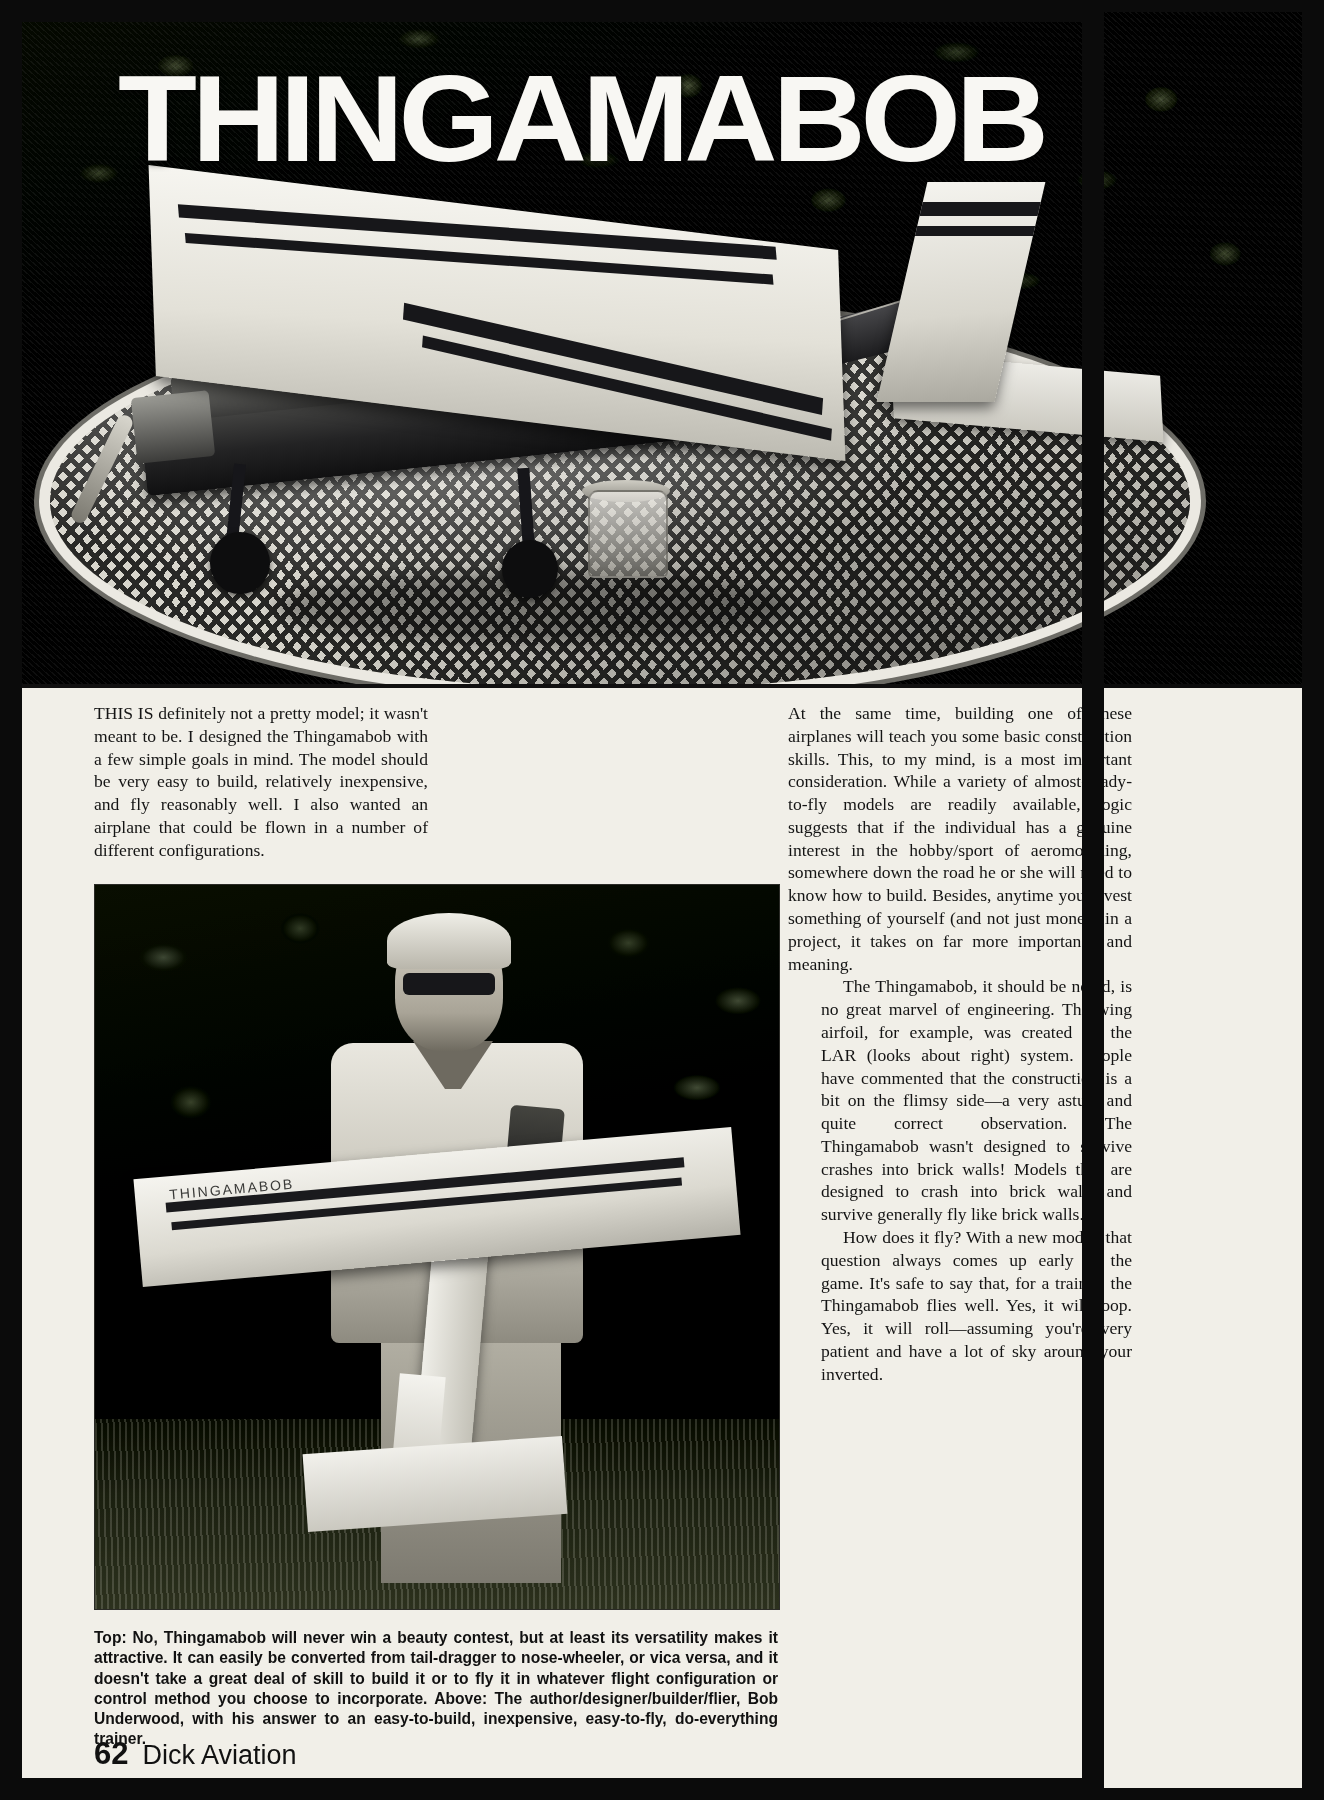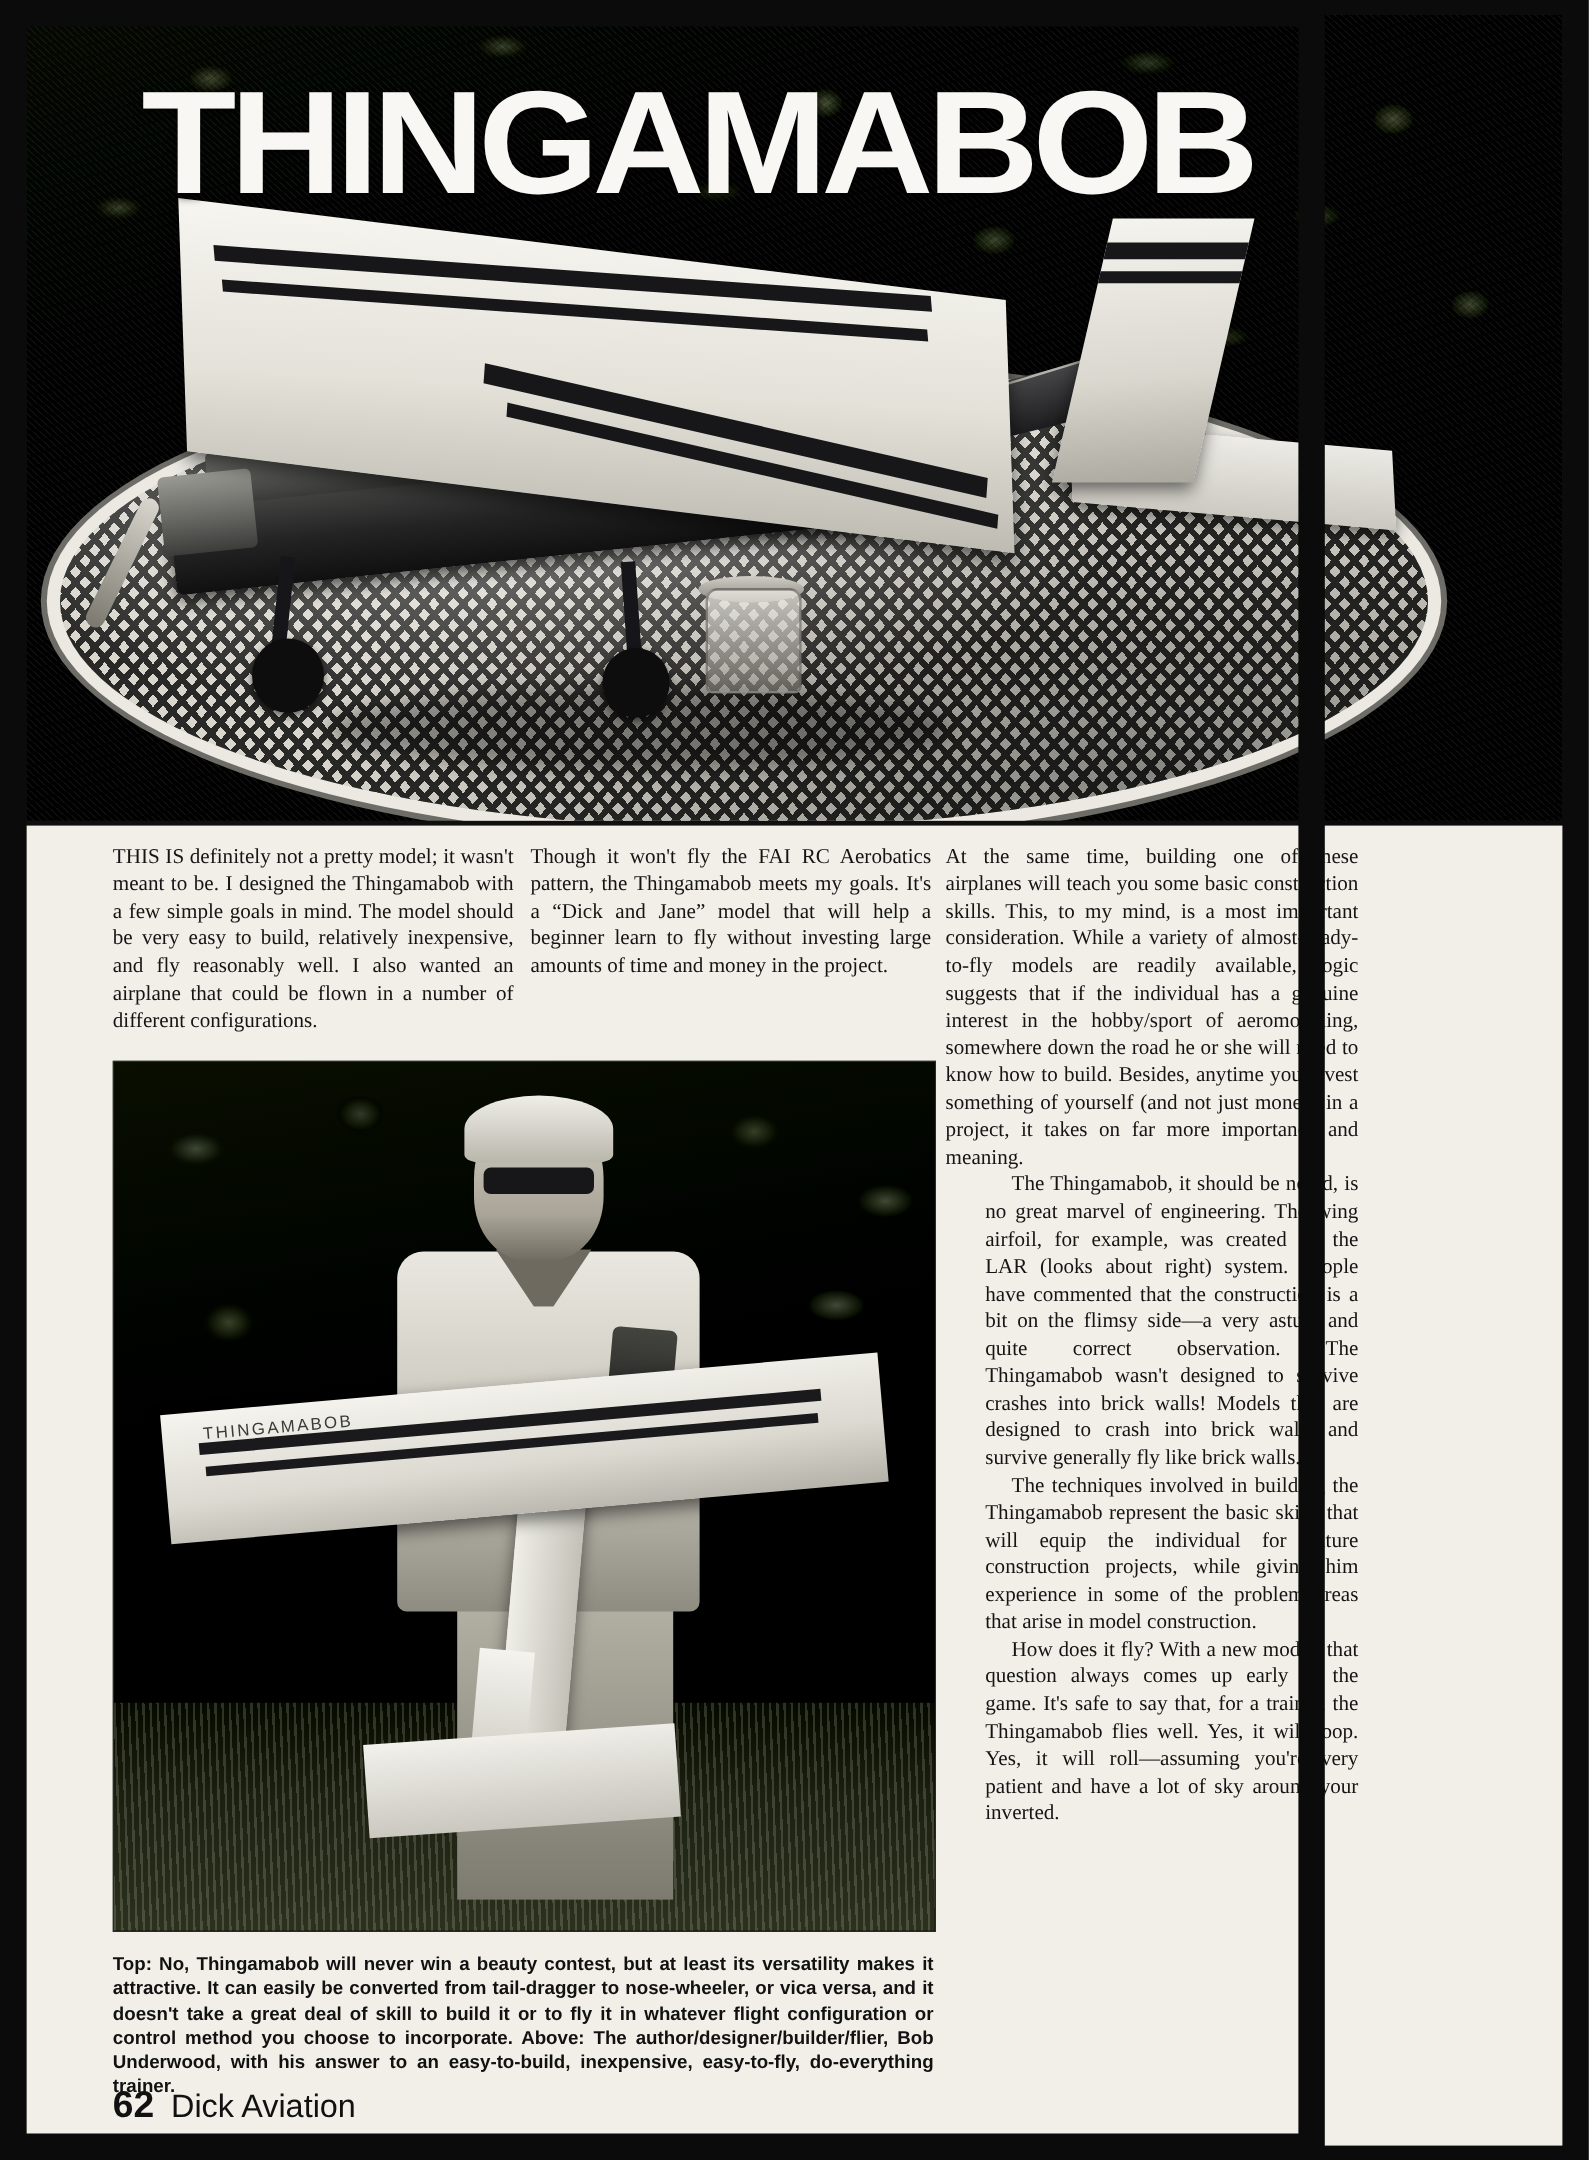--- a/index.html
+++ b/index.html
@@ -353,28 +353,24 @@
   </div>
 
   <div class="article">
 
     <div class="cols">
 
       <div class="col c1">
         <p>THIS IS definitely not a pretty model; it wasn't meant to be. I designed the Thingamabob with a few simple goals in mind. The model should be very easy to build, relatively inexpensive, and fly reasonably well. I also wanted an airplane that could be flown in a number of different configurations.</p>
       </div>
 
-      <div class="col c2">
-        <p>Though it won't fly the FAI RC Aerobatics pattern, the Thingamabob meets my goals. It's a “Dick and Jane” model that will help a beginner learn to fly without investing large amounts of time and money in the project.</p>
-      </div>
 
       <div class="col c3">
         <p>At the same time, building one of these airplanes will teach you some basic construction skills. This, to my mind, is a most important consideration. While a variety of almost-ready-to-fly models are readily available, logic suggests that if the individual has a genuine interest in the hobby/sport of aeromodeling, somewhere down the road he or she will need to know how to build. Besides, anytime you invest something of yourself (and not just money) in a project, it takes on far more importance and meaning.</p>
         <p>The Thingamabob, it should be noted, is no great marvel of engineering. The wing airfoil, for example, was created by the LAR (looks about right) system. People have commented that the construction is a bit on the flimsy side—a very astute and quite correct observation. The Thingamabob wasn't designed to survive crashes into brick walls! Models that are designed to crash into brick walls and survive generally fly like brick walls.</p>
-        <p>The techniques involved in building the Thingamabob represent the basic skills that will equip the individual for future construction projects, while giving him experience in some of the problem areas that arise in model construction.</p>
         <p>How does it fly? With a new model, that question always comes up early in the game. It's safe to say that, for a trainer, the Thingamabob flies well. Yes, it will loop. Yes, it will roll—assuming you're very patient and have a lot of sky around your inverted.</p>
       </div>
 
       <div class="photo-inset">
         <div class="pi-bg"></div>
         <div class="pi-grass"></div>
 
         <div class="person-legs"></div>
         <div class="person-body"></div>
         <div class="person-collar"></div>

